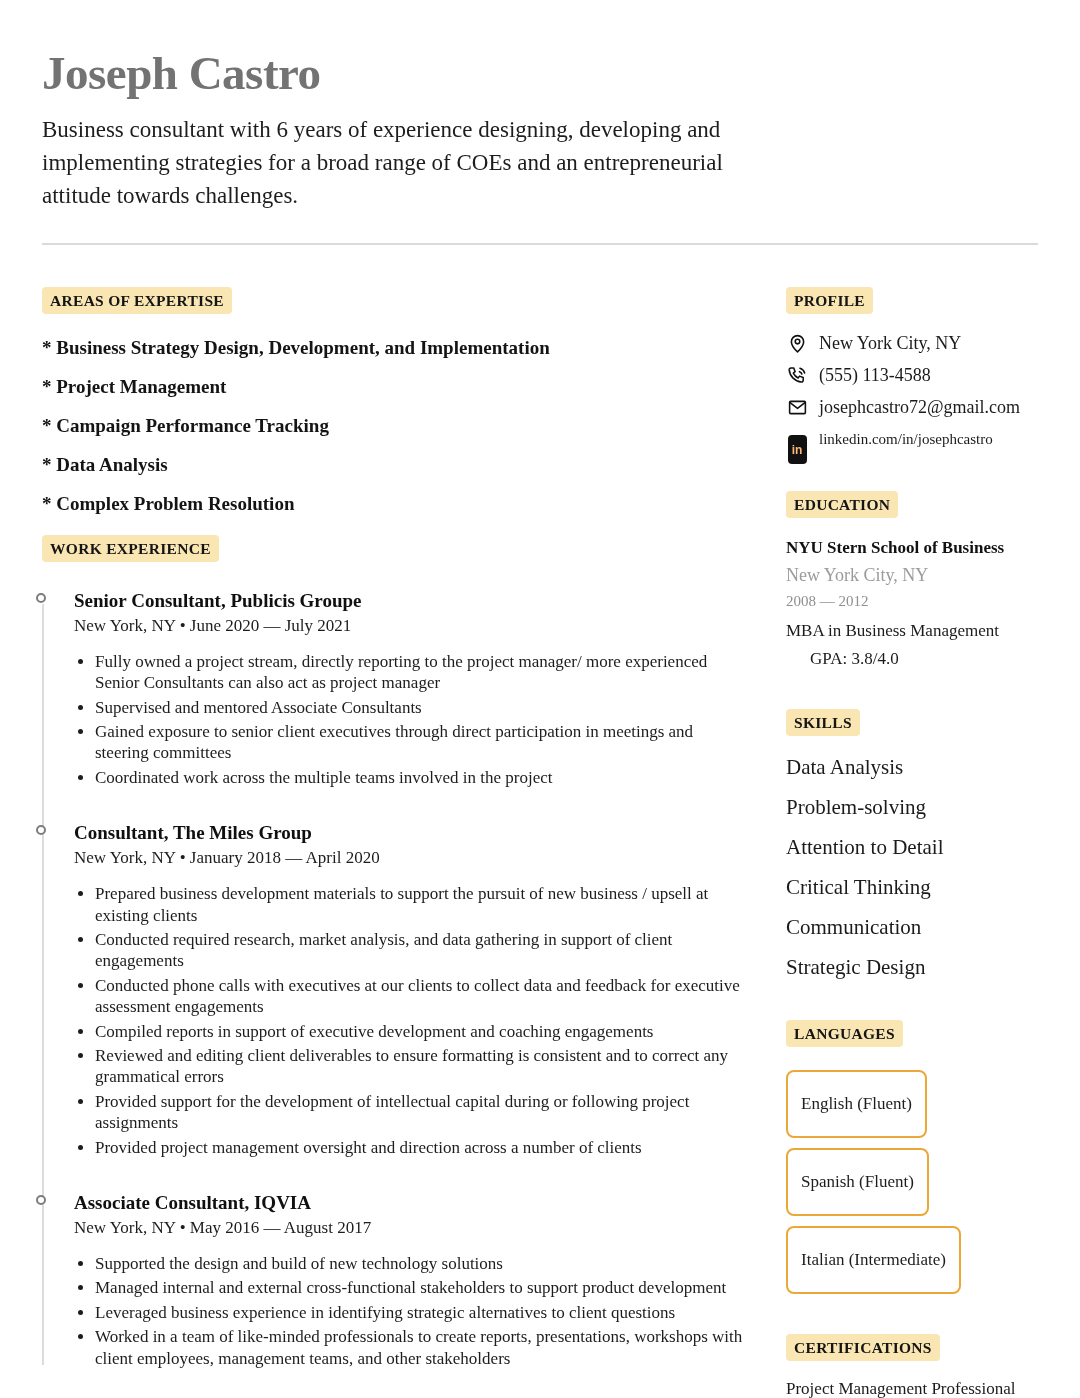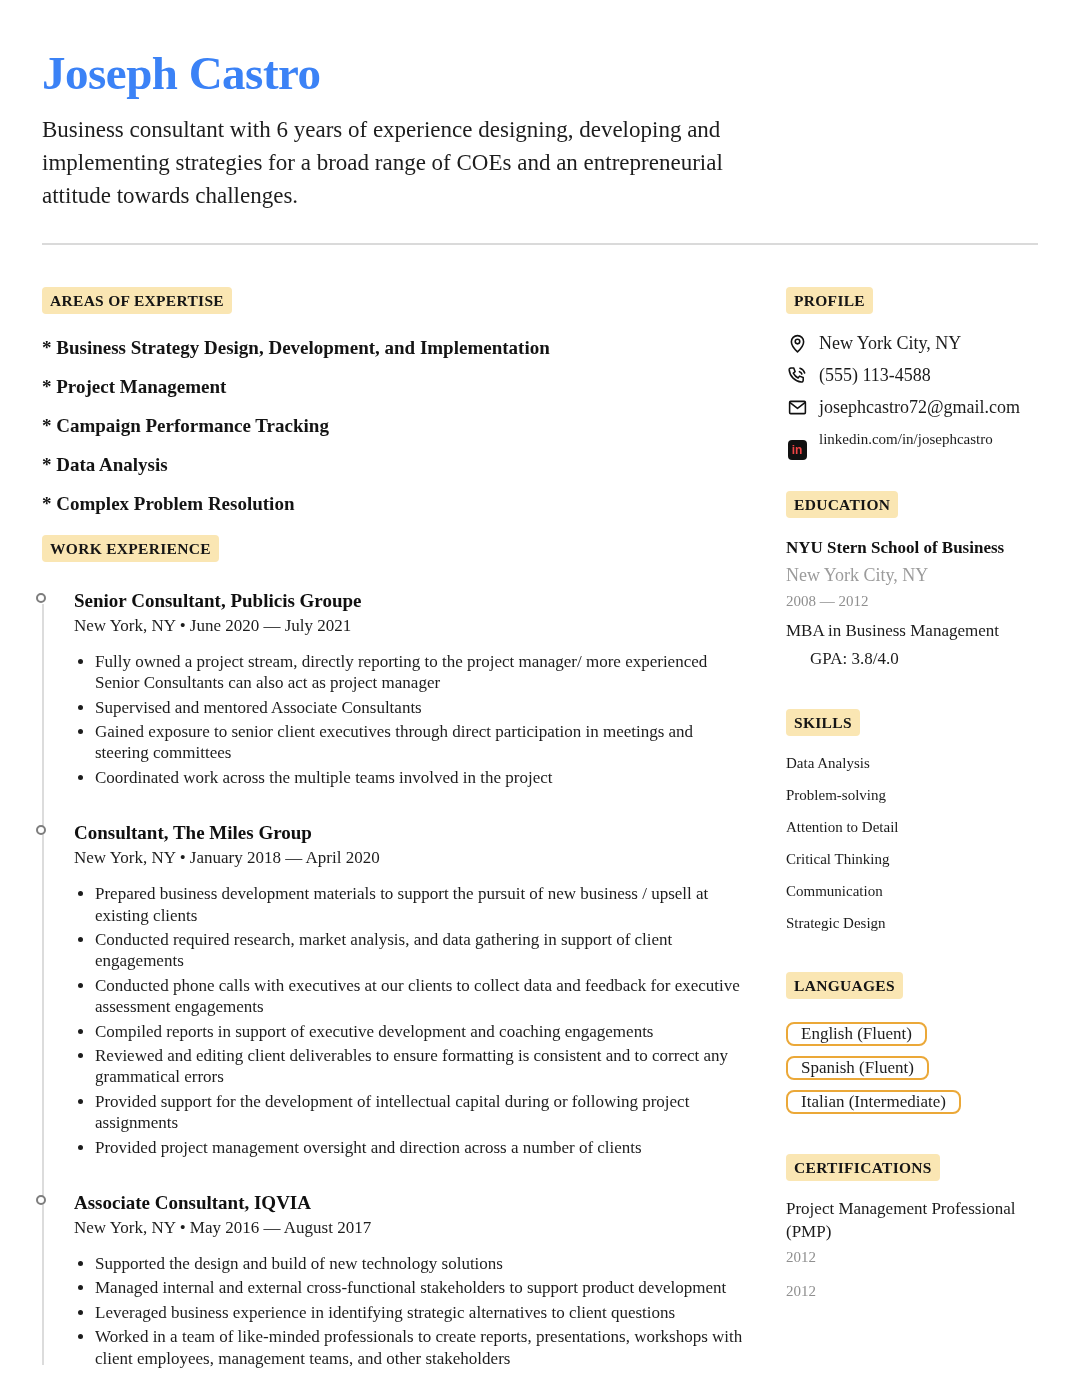--- a/index.html
+++ b/index.html
@@ -8,21 +8,21 @@
     width: 1080px; height: 1398px;
     background: #ffffff;
     font-family: "Liberation Serif", "DejaVu Serif", serif;
     color: #1b1b1b;
     overflow: hidden;
   }
   .page { padding: 30px 42px 0 42px; }
 
   
   .name {
-    font-size: 47px; font-weight: 700; color: #3b82f6;
+    font-size: 47px; font-weight: 700; color: #737373;
     margin: 16px 0 14px 0; letter-spacing: -0.5px;
   }
   .summary {
     font-size: 23px; line-height: 1.43; color: #1d1d1d;
     max-width: 748px; margin: 0;
   }
   .divider {
     border: none; border-top: 2px solid #dadada;
     margin: 30px 0 0 0;
   }
@@ -63,40 +63,40 @@
   .job-bullets li { font-size: 17px; line-height: 1.26; margin-bottom: 3px; color: #1d1d1d; }
 
   
   .side-section { margin-bottom: 40px; }
   .profile-rows { margin-top: 19px; }
   .profile-row { display: flex; align-items: center; gap: 11px; margin-bottom: 10px; font-size: 18px; }
   .profile-row.small { font-size: 15px; }
   .icon { width: 22px; height: 22px; flex-shrink: 0; display: flex; align-items: center; justify-content: center; color: #111; }
   .icon svg { display: block; }
   .li-badge {
-    width: 19px; height: 20px; background: #111; color: #ef4444;
+    width: 19px; height: 29px; background: #111; color: #fdba74;
     border-radius: 4px; font-family: "Liberation Sans", sans-serif;
     font-size: 12px; font-weight: 700;
     display: flex; align-items: center; justify-content: center; margin-top: 20px;
   }
 
   .edu-school { font-size: 17px; font-weight: 700; line-height: 1.2; margin-top: 20px; color: #111; }
   .edu-location { font-size: 18px; color: #9b9b9b; margin-top: 7px; }
   .edu-years { font-size: 15px; color: #8f8f8f; margin-top: 7px; }
   .edu-degree { font-size: 17px; margin-top: 11px; }
   .edu-gpa { font-size: 17px; margin-top: 8px; margin-left: 24px; }
 
   .skills-list { margin-top: 19px; }
-  .skill-item { font-size: 15px; margin-bottom: 15px; }
+  .skill-item { font-size: 21px; margin-bottom: 15px; }
 
   .lang-list { margin-top: 23px; }
   .lang-row { margin-bottom: 10px; }
   .lang-pill {
     display: inline-block; border: 2px solid #eba838; border-radius: 8px;
-    padding: 0 13px; font-size: 17px; color: #1d1d1d; background: #fff;
+    padding: 22px 13px; font-size: 17px; color: #1d1d1d; background: #fff;
   }
 
   .cert-list { margin-top: 17px; }
   .cert-item { margin-bottom: 17px; }
   .cert-name { font-size: 17px; line-height: 1.32; }
   .cert-year { font-size: 15px; color: #8f8f8f; margin-top: 6px; }
 </style>
 </head>
 <body>
 

